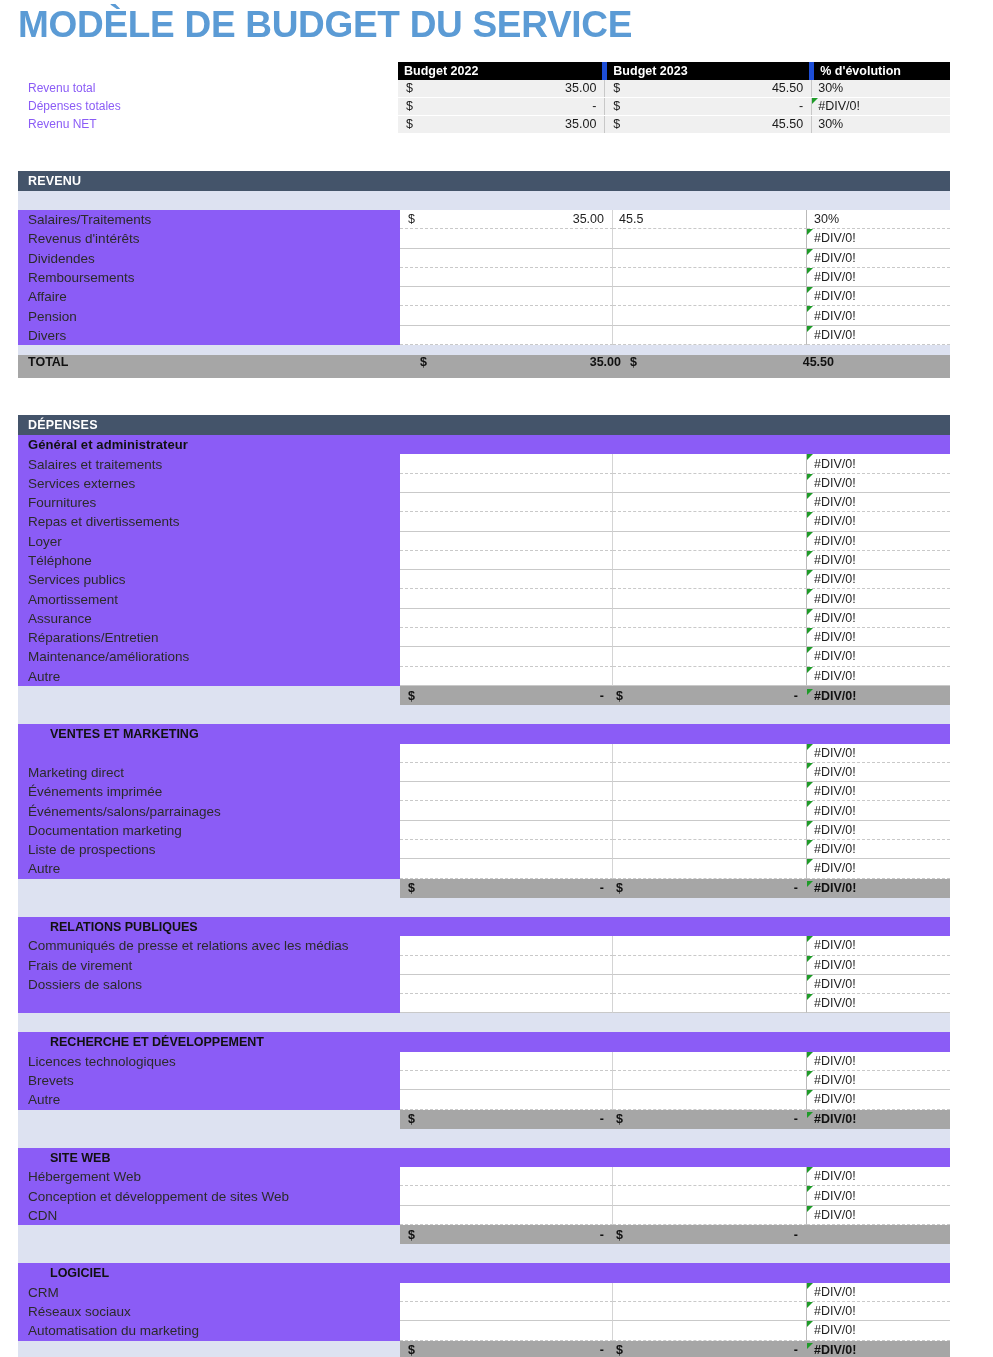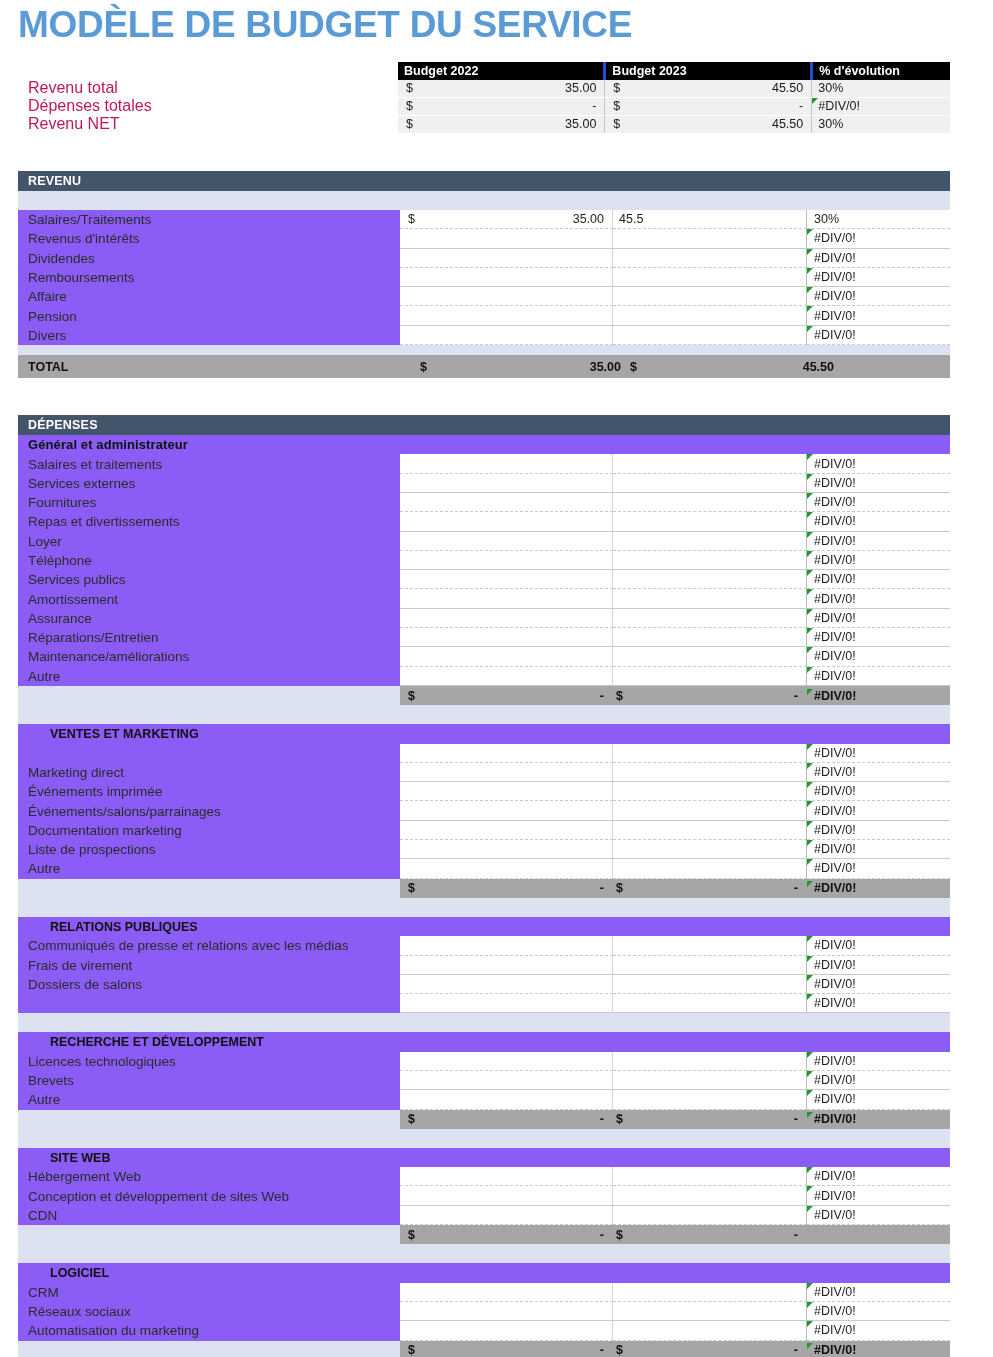--- a/index.html
+++ b/index.html
@@ -41,21 +41,21 @@
     height: 17px;
     line-height: 17px;
   }
   .summary thead th {
     background: #000000;
     color: #ffffff;
     font-size: 12.5px;
     font-weight: bold;
     text-align: left;
     padding-left: 6px;
-    border-right: 3px solid #1d4ed8;
+    border-right: 5px solid #1d4ed8;
     height: 18px;
   }
   .summary thead th:last-child { border-right: none; }
   .summary tbody td {
     background: #f0f0f0;
     border-bottom: 1px solid #ffffff;
   }
   .summary tbody tr:last-child td { border-bottom: none; }
   .summary .c-cur {
     width: 30px;
@@ -70,22 +70,22 @@
   }
   .summary .c-pct {
     width: 168px;
     text-align: left;
     padding-left: 6px;
     position: relative;
   }
   .sum-labels { position: absolute; left: 28px; top: 79px; }
   .sum-labels div {
     height: 18px; line-height: 18px;
-    font-size: 16px;
-    color: #be185d;
+    font-size: 12px;
+    color: #8b5cf6;
   }
 
   
   .sheet {
     position: absolute;
     left: 18px; top: 144px;
     width: 957px;
   }
   .row {
     position: relative;
@@ -182,21 +182,21 @@
   .st-cur2 { flex: 0 0 26px; text-align: left; padding-left: 3px; }
   .st-val2 { flex: 0 0 168px; text-align: right; padding-right: 9px; }
   .st-pct { flex: 1 1 auto; text-align: left; padding-left: 7px; position: relative; }
 
   
   .revtotal {
     position: relative;
     height: 23px;
     background: #a6a6a6;
     display: flex;
-    align-items: center;
+    align-items: flex-start;
     font-size: 12.5px;
     font-weight: bold;
     color: #111111;
   }
   .revtotal .rt-label { flex: 0 0 402px; padding-left: 10px; font-size: 12.5px; }
   .revtotal .rt-cur { flex: 0 0 22px; }
   .revtotal .rt-val { flex: 0 0 184px; text-align: right; padding-right: 5px; }
   .revtotal .rt-cur2 { flex: 0 0 28px; padding-left: 4px; }
   .revtotal .rt-val2 { flex: 0 0 182px; text-align: right; padding-right: 2px; }
 </style>

